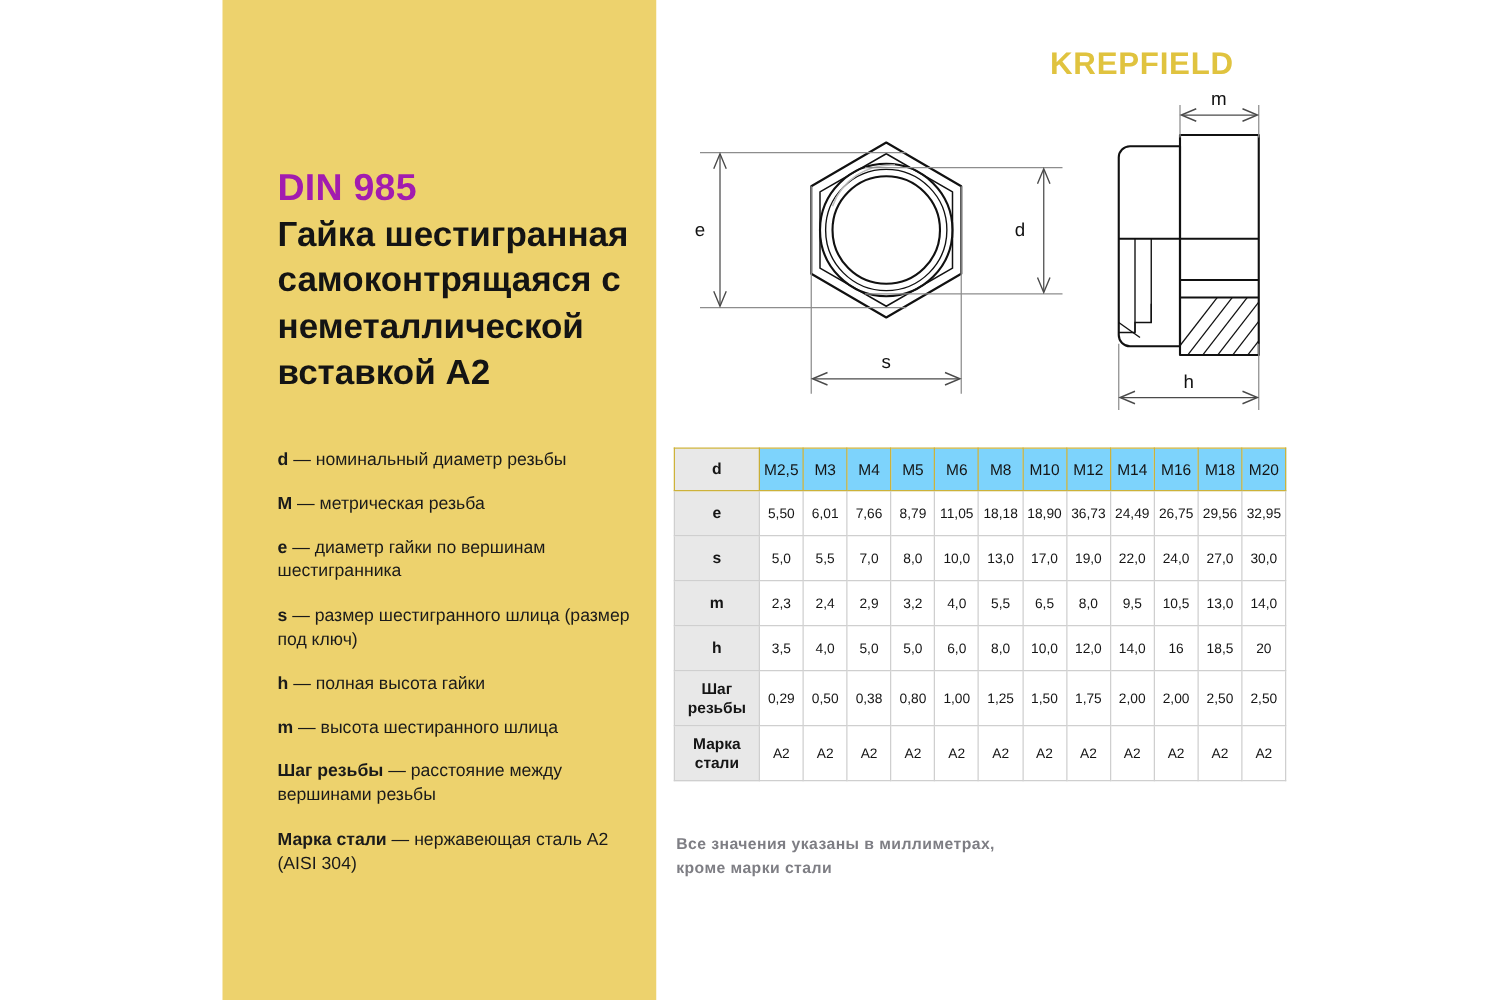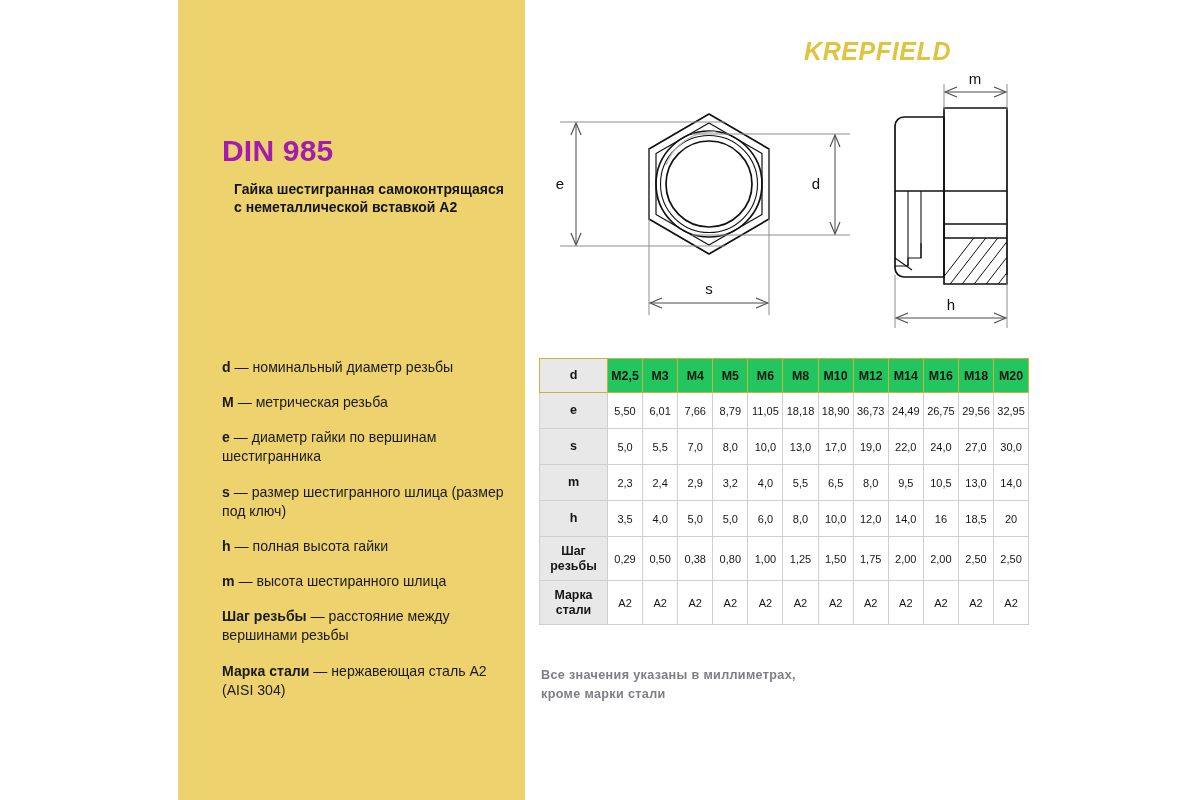--- a/index.html
+++ b/index.html
@@ -40,24 +40,24 @@
   }
   #din-code {
     font-size: 30px;
     font-weight: bold;
     letter-spacing: 0.2px;
     line-height: 1.12;
     margin: 0 0 2px 0;
     color: #a21caf;
   }
   #product-name {
-    font-size: 14px;
+    font-size: 28px;
     font-weight: bold;
     line-height: 1.31;
-    margin: 12px;
+    margin: 0;
     color: #141414;
   }
 
   #legend {
     position: absolute;
     left: 222px;
     top: 358px;
     width: 292px;
   }
   .legend-item {
@@ -67,27 +67,26 @@
     color: #1a1a1a;
   }
   .legend-item:last-child { margin-bottom: 0; }
   .legend-sym {
     font-weight: bold;
   }
 
   
   #logo {
     position: absolute;
-    left: 804px;
+    left: 840px;
     top: 37px;
     font-size: 25px;
     font-weight: bold;
     letter-spacing: 0.6px;
     color: #E0C33F;
-    font-style: italic;
   }
 
   
   #drawings {
     position: absolute;
     left: 540px;
     top: 70px;
     width: 540px;
     height: 280px;
   }
@@ -109,22 +108,22 @@
   #spec-table th, #spec-table td {
     border: 1px solid #cfcfcf;
     text-align: center;
     vertical-align: middle;
     font-size: 11px;
     padding: 0;
     height: 35px;
     color: #151515;
   }
   #spec-table thead th {
-    background: #22c55e;
-    font-weight: bold;
+    background: #7dd3fc;
+    font-weight: normal;
     font-size: 12.4px;
     height: 33px;
     border-color: #cdb23a;
   }
   #spec-table thead th.rowhead {
     border-right: 1px solid #c9ae37;
   }
   #spec-table td.rowhead,
   #spec-table th.rowhead {
     background: #E8E8E8;

